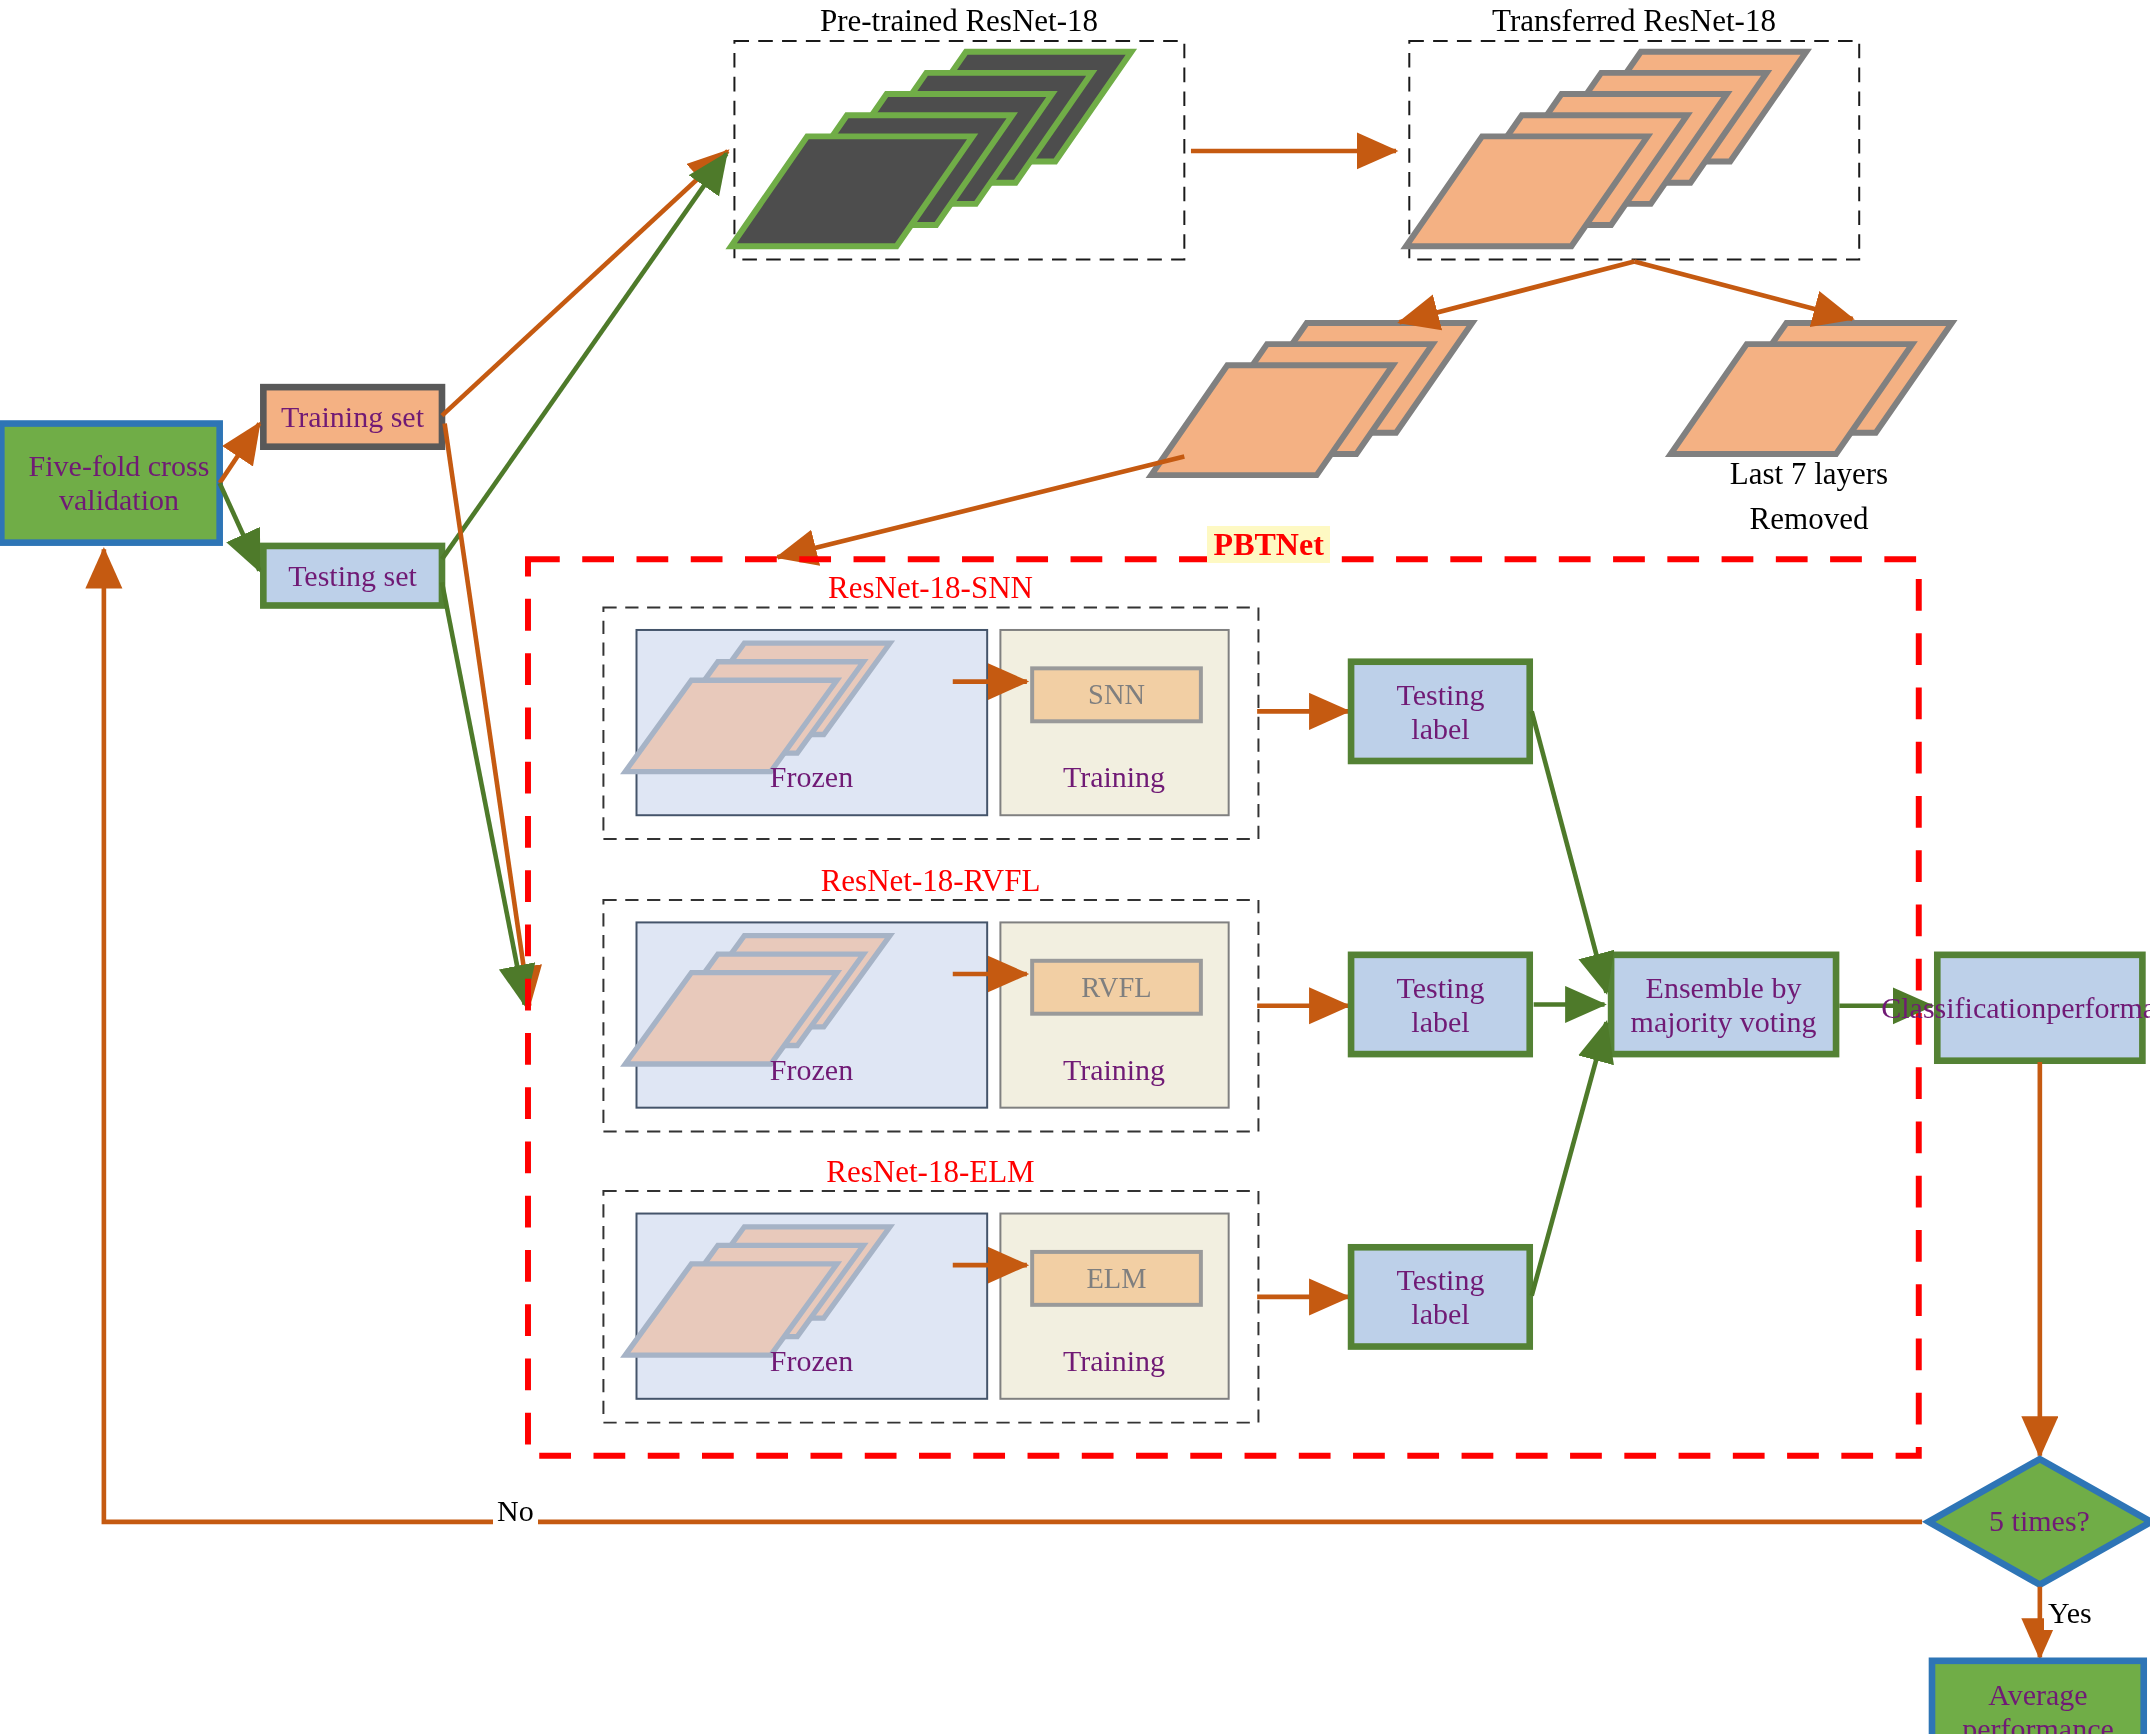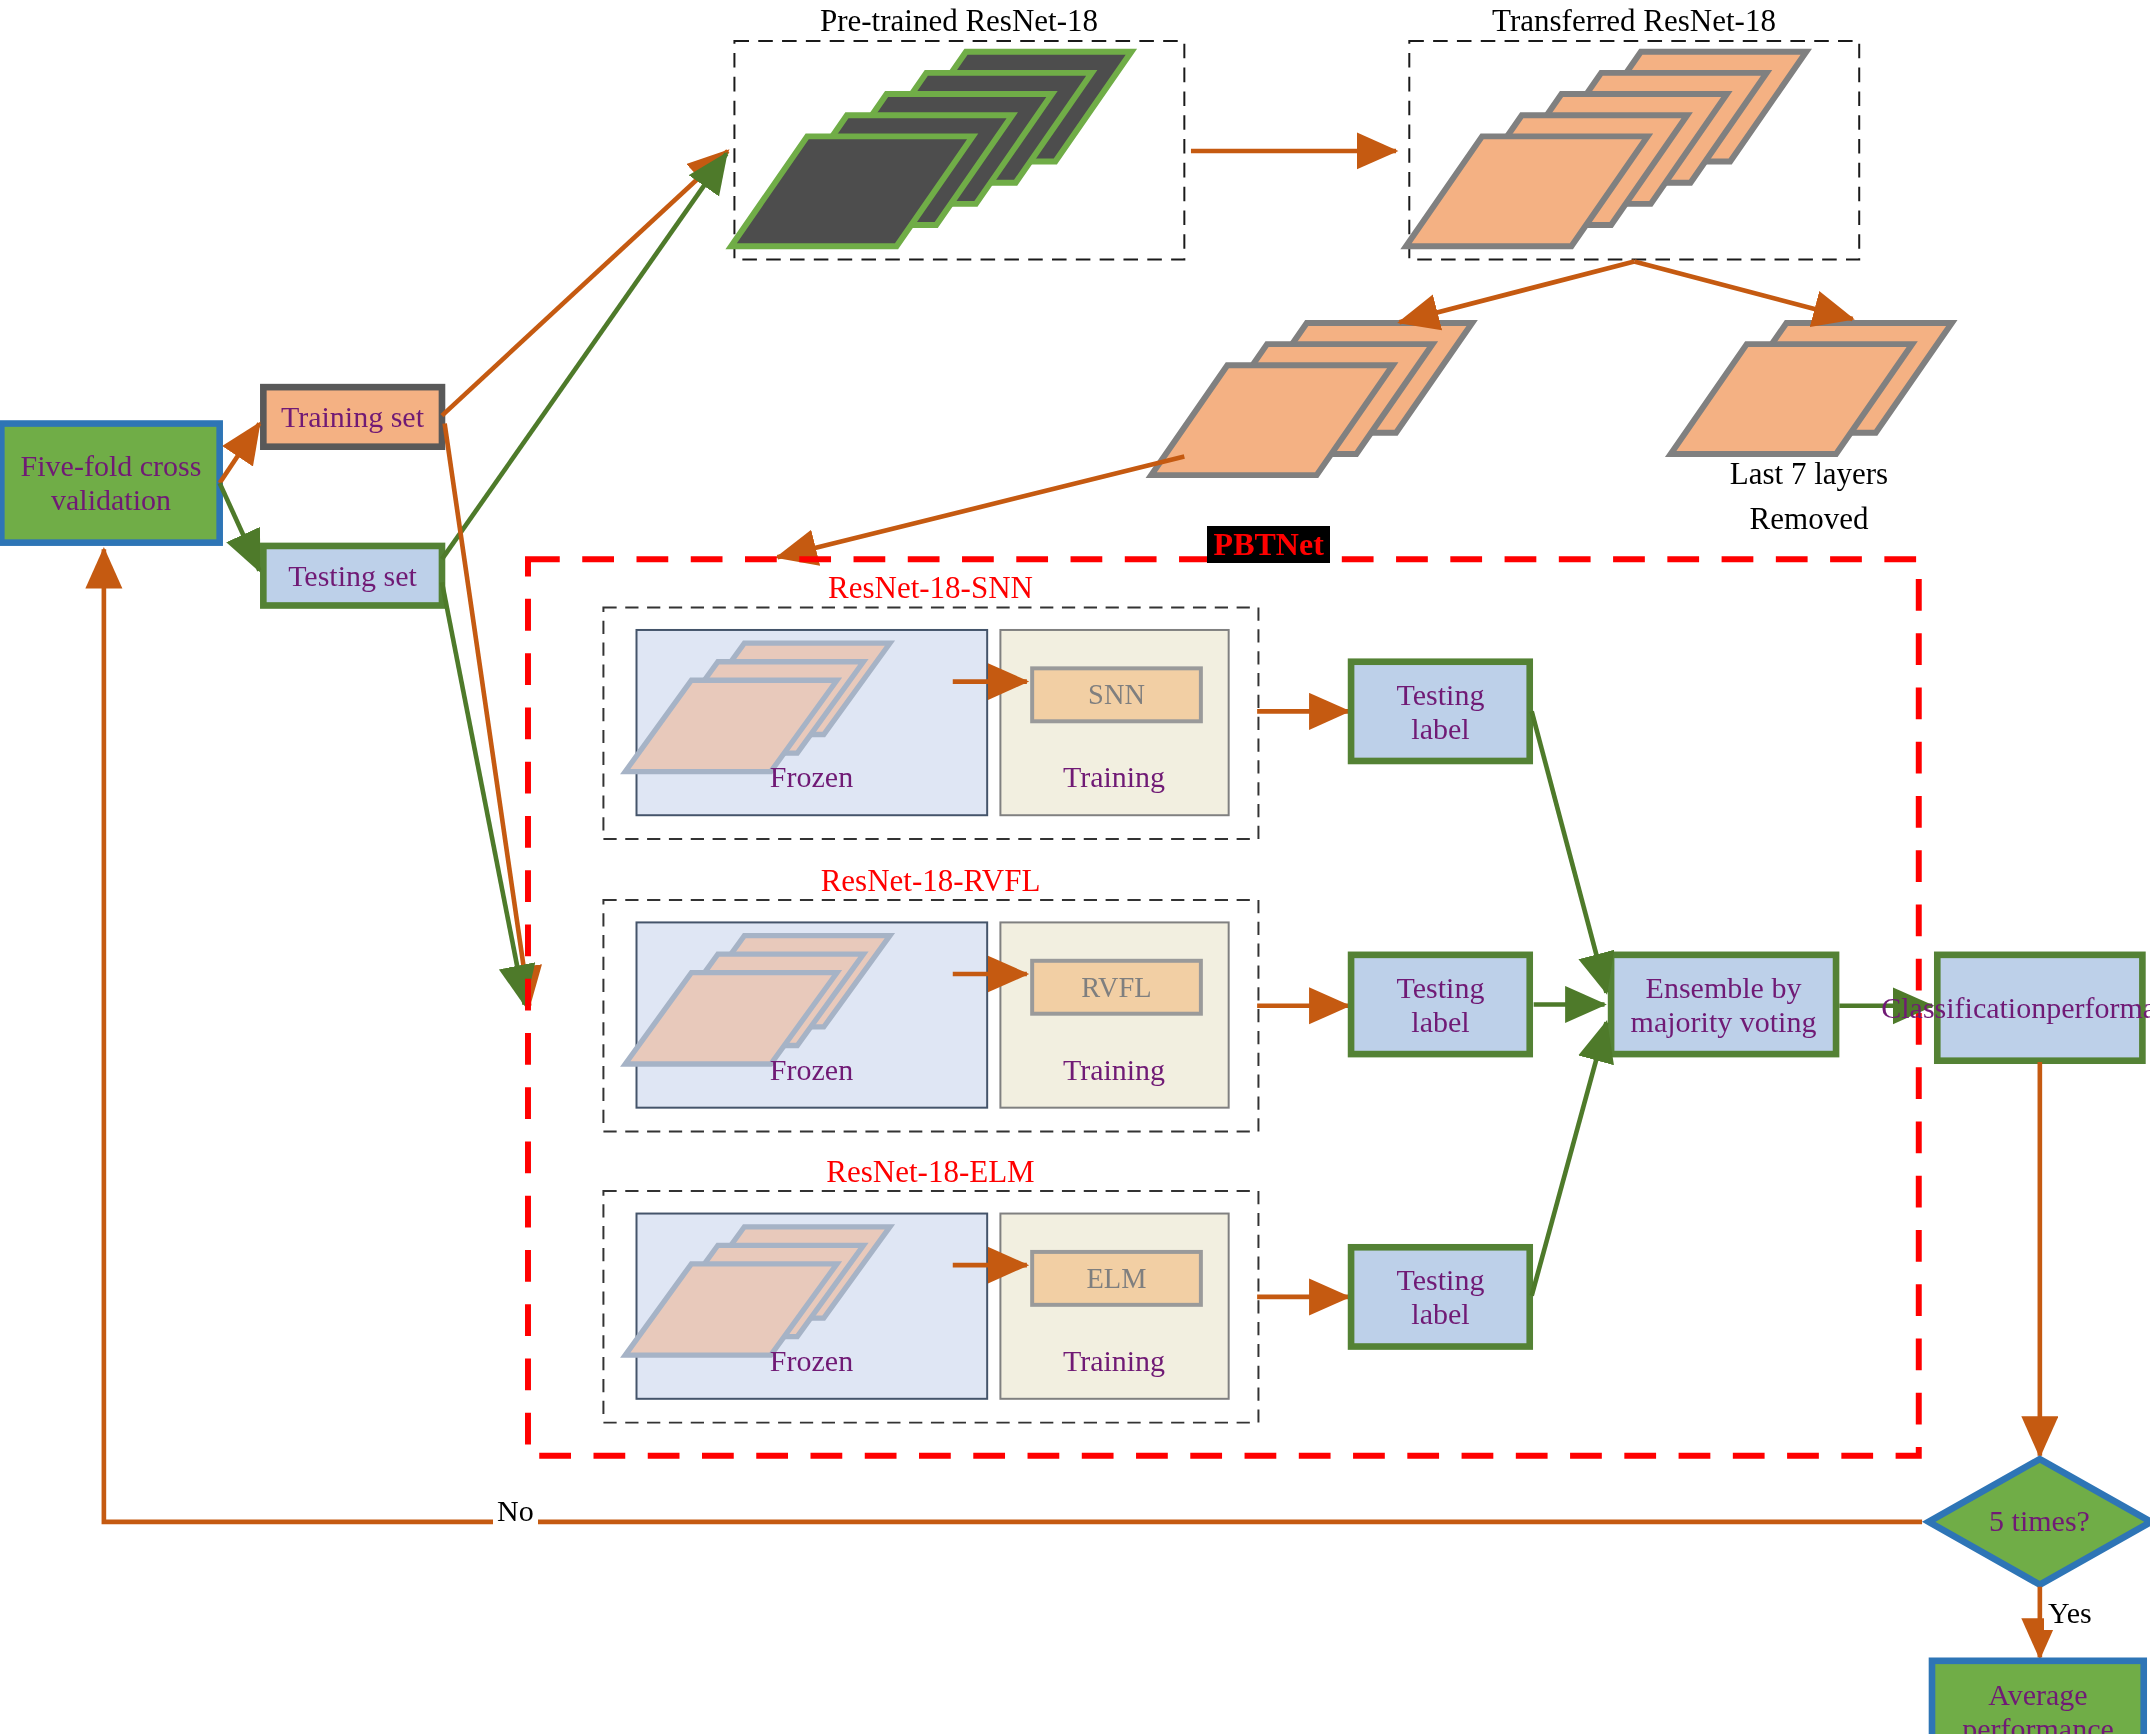--- a/index.html
+++ b/index.html
@@ -5,21 +5,21 @@
   html,body{margin:0;padding:0;background:#ffffff;}
   body{width:2151px;height:1735px;position:relative;overflow:hidden;
        font-family:"Liberation Serif","DejaVu Serif",serif;}
   #stage{position:absolute;left:0;top:0;width:2132px;height:1735px;}
   svg.layer{position:absolute;left:0;top:0;width:2151px;height:1735px;overflow:visible;}
   .node{position:absolute;box-sizing:border-box;display:flex;align-items:center;
         justify-content:center;text-align:center;line-height:1.12;color:#701a75;}
   .cap{position:absolute;white-space:nowrap;color:#000;}
   .redcap{position:absolute;white-space:nowrap;color:#ff0000;}
   .pbt{position:absolute;white-space:nowrap;color:#ff0000;font-weight:bold;
-       background:#000000;padding:0 6.6px;}
+       background:#fef9c3;padding:0 6.6px;}
   .stackword{position:absolute;white-space:nowrap;color:#000;text-align:center;}
 </style>
 </head>
 <body>
 
 <div id="stage">
 
   <svg class="layer" viewBox="0 0 3251 2622">
     <defs>
       <marker id="ar-or" markerWidth="11" markerHeight="11" refX="8.5" refY="4" orient="auto">
@@ -146,21 +146,21 @@
   </svg>
 
   <div class="cap" style="left:734px;top:3.3px;width:450px;text-align:center;font-size:31px;">Pre-trained ResNet-18</div>
   <div class="cap" style="left:1409px;top:3.3px;width:450px;text-align:center;font-size:31px;">Transferred ResNet-18</div>
 
   <div class="stackword" style="left:1624px;top:456px;width:370px;font-size:31px;">Last 7 layers</div>
   <div class="stackword" style="left:1624px;top:501px;width:370px;font-size:31px;">Removed</div>
 
   <div class="pbt" style="left:1207px;top:526px;font-size:32px;">PBTNet</div>
 
-  <div class="node" style="left:2px;top:423px;width:218px;height:119px;font-size:30px;flex-direction:column;text-align:center;">
+  <div class="node" style="left:10px;top:423px;width:218px;height:119px;font-size:30px;flex-direction:column;text-align:center;">
     <span>Five-fold cross</span>
     <span>validation</span>
   </div>
 
   <div class="node" style="left:263px;top:387px;width:179px;height:60px;font-size:30px;">Training set</div>
   <div class="node" style="left:263px;top:546px;width:179px;height:60px;font-size:30px;">Testing set</div>
 
   <div class="redcap" style="left:603px;top:570px;width:655px;text-align:center;font-size:31px;">ResNet-18-SNN</div>
   <div class="redcap" style="left:603px;top:863px;width:655px;text-align:center;font-size:31px;">ResNet-18-RVFL</div>
   <div class="redcap" style="left:603px;top:1154px;width:655px;text-align:center;font-size:31px;">ResNet-18-ELM</div>

